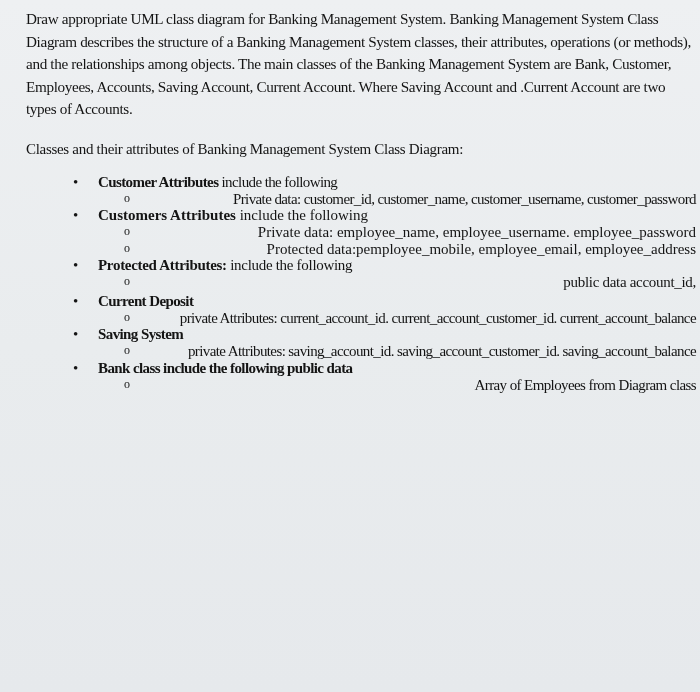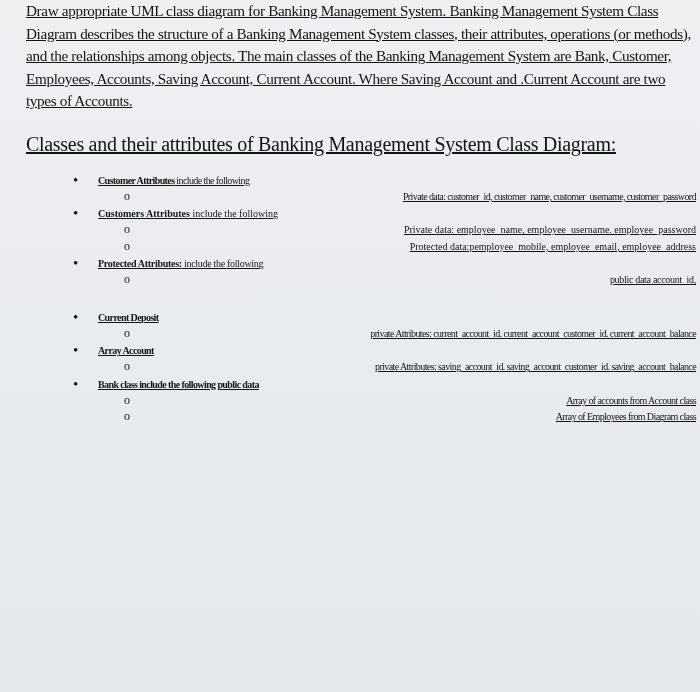--- a/index.html
+++ b/index.html
@@ -3,27 +3,27 @@
 <meta charset="utf-8">
 <style>
   html, body { margin: 0; padding: 0; }
   body {
     width: 700px; height: 692px; overflow: hidden;
     background: linear-gradient(180deg, #eef0f2 0%, #e9ecee 50%, #e6e9ec 100%);
     font-family: "Liberation Serif", "DejaVu Serif", serif;
     color: #141414;
     position: relative;
   }
-  .page { position: absolute; left: 26px; top: 0; width: 670px; text-decoration: underline; }
+  .page { position: absolute; left: 26px; top: 8px; width: 670px; }
   .intro { font-size: 15.2px; line-height: 22.6px; letter-spacing: -0.35px; margin: 0; }
-  .heading { font-size: 20px; margin: 20px 0 16px 0; letter-spacing: -0.3px; }
+  .heading { font-size: 15px; margin: 20px 0 16px 0; letter-spacing: -0.3px; }
   ul.main { list-style: none; margin: 12px 0 0 0; padding: 0; }
-  ul.main > li { position: relative; padding-left: 72px; font-size: 10px; line-height: 17px; letter-spacing: -0.3px; }
+  ul.main > li { position: relative; padding-left: 72px; font-size: 15px; line-height: 17px; letter-spacing: -0.3px; }
   ul.main > li::before { content: "\2022"; position: absolute; left: 47px; top: 0; font-size: 15px; }
-  ul.main > li.gap { margin-top: 20px; }
+  ul.main > li.gap { margin-top: 2px; }
   .bold { font-weight: bold; }
   ul.sub { list-style: none; margin: 0; padding: 0; text-align: right; }
   ul.sub > li { position: relative; padding-left: 49px; line-height: 16.5px; }
   ul.sub > li::before { content: "o"; position: absolute; left: 26px; top: -1px; font-size: 12px; }
   .cond { letter-spacing: -0.6px; }
   .wide { letter-spacing: 0; }
 </style>
 </head>
 <body>
 
@@ -51,26 +51,25 @@
         <li>public data account_id,</li>
       </ul>
     </li>
     <li class="gap">
       <span class="bold cond">Current Deposit</span>
       <ul class="sub">
         <li class="cond">private Attributes: current_account_id. current_account_customer_id. current_account_balance</li>
       </ul>
     </li>
     <li>
-      <span class="bold cond">Array Account</span>
+      <span class="bold cond">Saving System</span>
       <ul class="sub">
         <li class="cond">private Attributes: saving_account_id. saving_account_customer_id. saving_account_balance</li>
       </ul>
     </li>
     <li>
       <span class="bold cond">Bank class include the following public  data</span>
       <ul class="sub">
-        <li class="cond">Array of accounts from Account class</li>
         <li class="cond">Array of Employees from Diagram class</li>
       </ul>
     </li>
   </ul>
 </div>
 
 </body></html>

